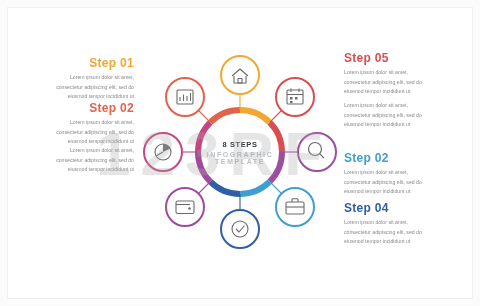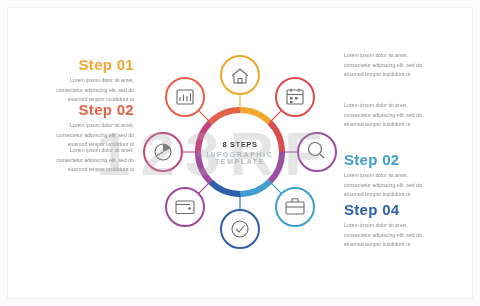--- a/index.html
+++ b/index.html
@@ -15,21 +15,21 @@
     background:#fbfbfb;
   }
   .frame{
     position:absolute;left:8px;top:8px;width:464px;height:290px;
     background:#ffffff;
     box-shadow:0 0 0 1px #f0f0f0;
   }
   
   .txtblock{position:absolute;}
   .txtblock .title{
-    font-size:15px;font-weight:bold;letter-spacing:.3px;margin-bottom:3px;
+    font-size:12px;font-weight:bold;letter-spacing:.3px;margin-bottom:3px;
   }
   .txtblock .body{
     font-size:5.2px;line-height:1.85;color:#8b8b8b;
   }
   .left .title,.left .body{text-align:right;}
   .right .title,.right .body{text-align:left;}
   .txtblock .body span{display:block;}
 
   
   #diagram{position:absolute;left:140px;top:36px;width:200px;height:232px;}
@@ -84,20 +84,21 @@
   <div class="txtblock left" style="left:18px;top:146px;width:116px;">
     <div class="body">
       <span>Lorem ipsum dolor sit amet,</span>
       <span>consectetur adipiscing elit, sed do</span>
       <span>eiusmod tempor incididunt ut</span>
     </div>
   </div>
 
 
   <div class="txtblock right" style="left:344px;top:51px;width:116px;">
+    <div class="title" style="color:#d94f4f">Step 05</div>
     <div class="body">
       <span>Lorem ipsum dolor sit amet,</span>
       <span>consectetur adipiscing elit, sed do</span>
       <span>eiusmod tempor incididunt ut</span>
     </div>
   </div>
 
   <div class="txtblock right" style="left:344px;top:101px;width:116px;">
     <div class="body">
       <span>Lorem ipsum dolor sit amet,</span>

